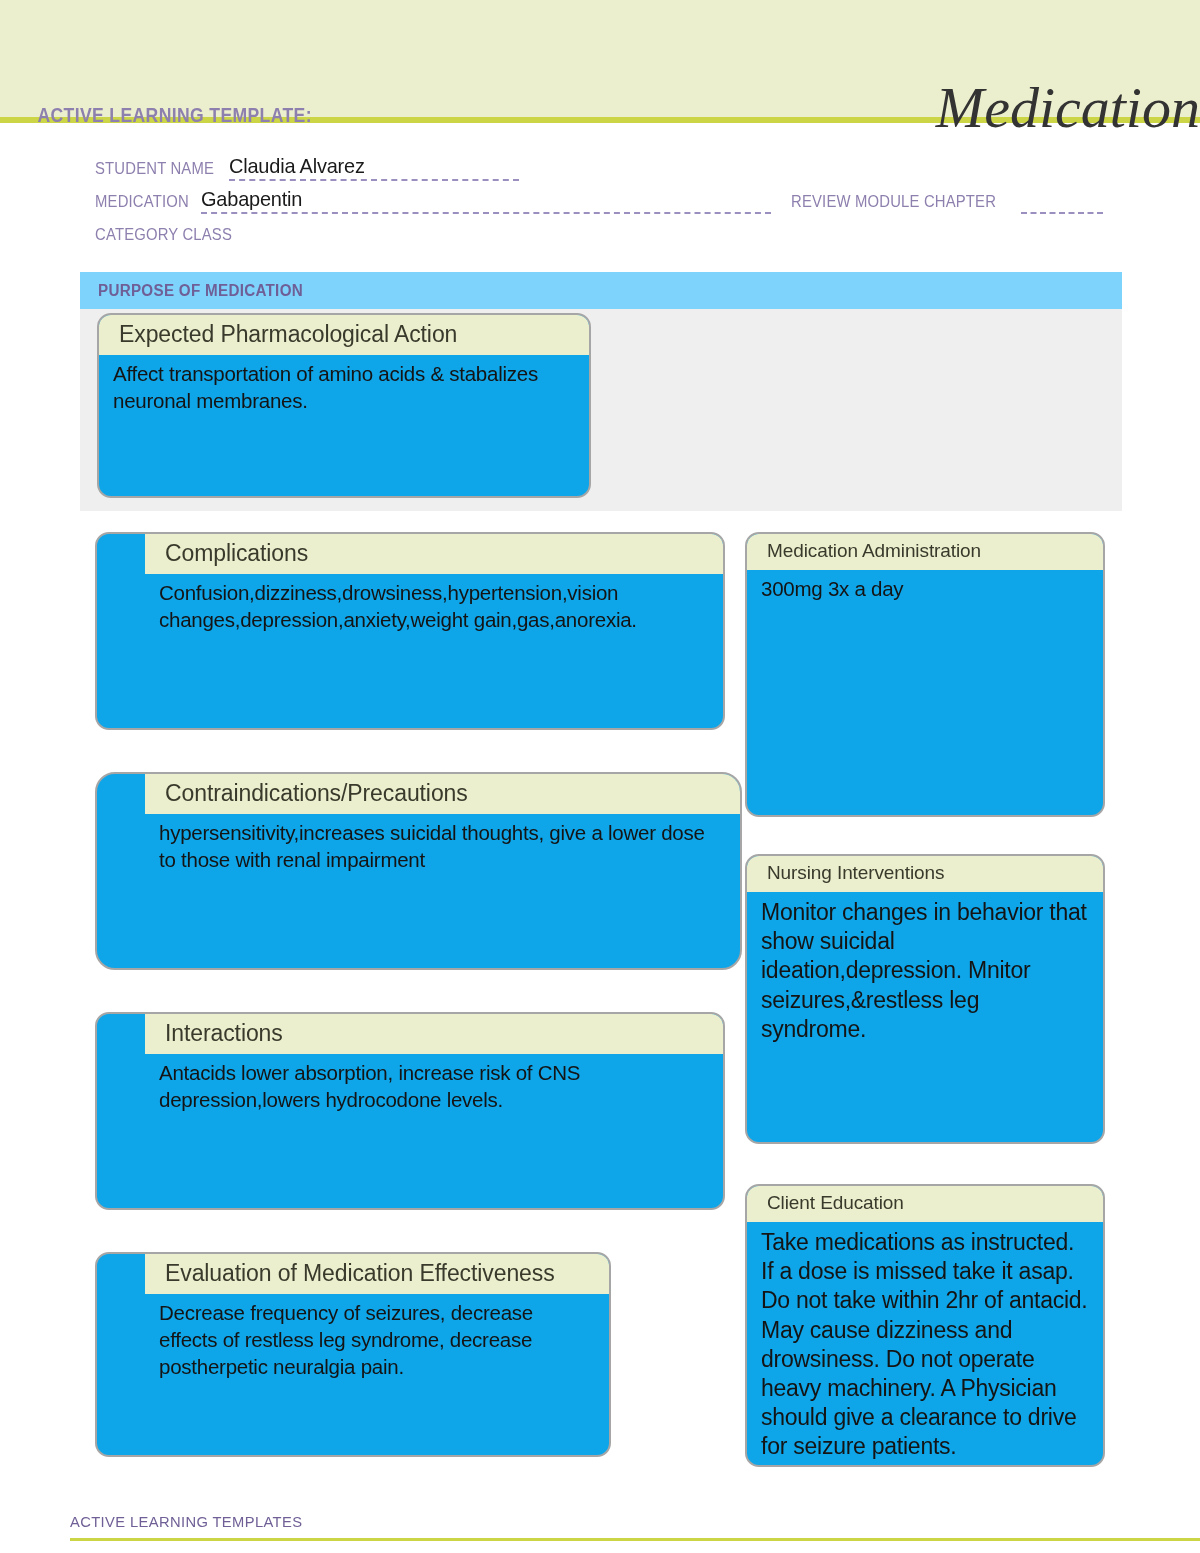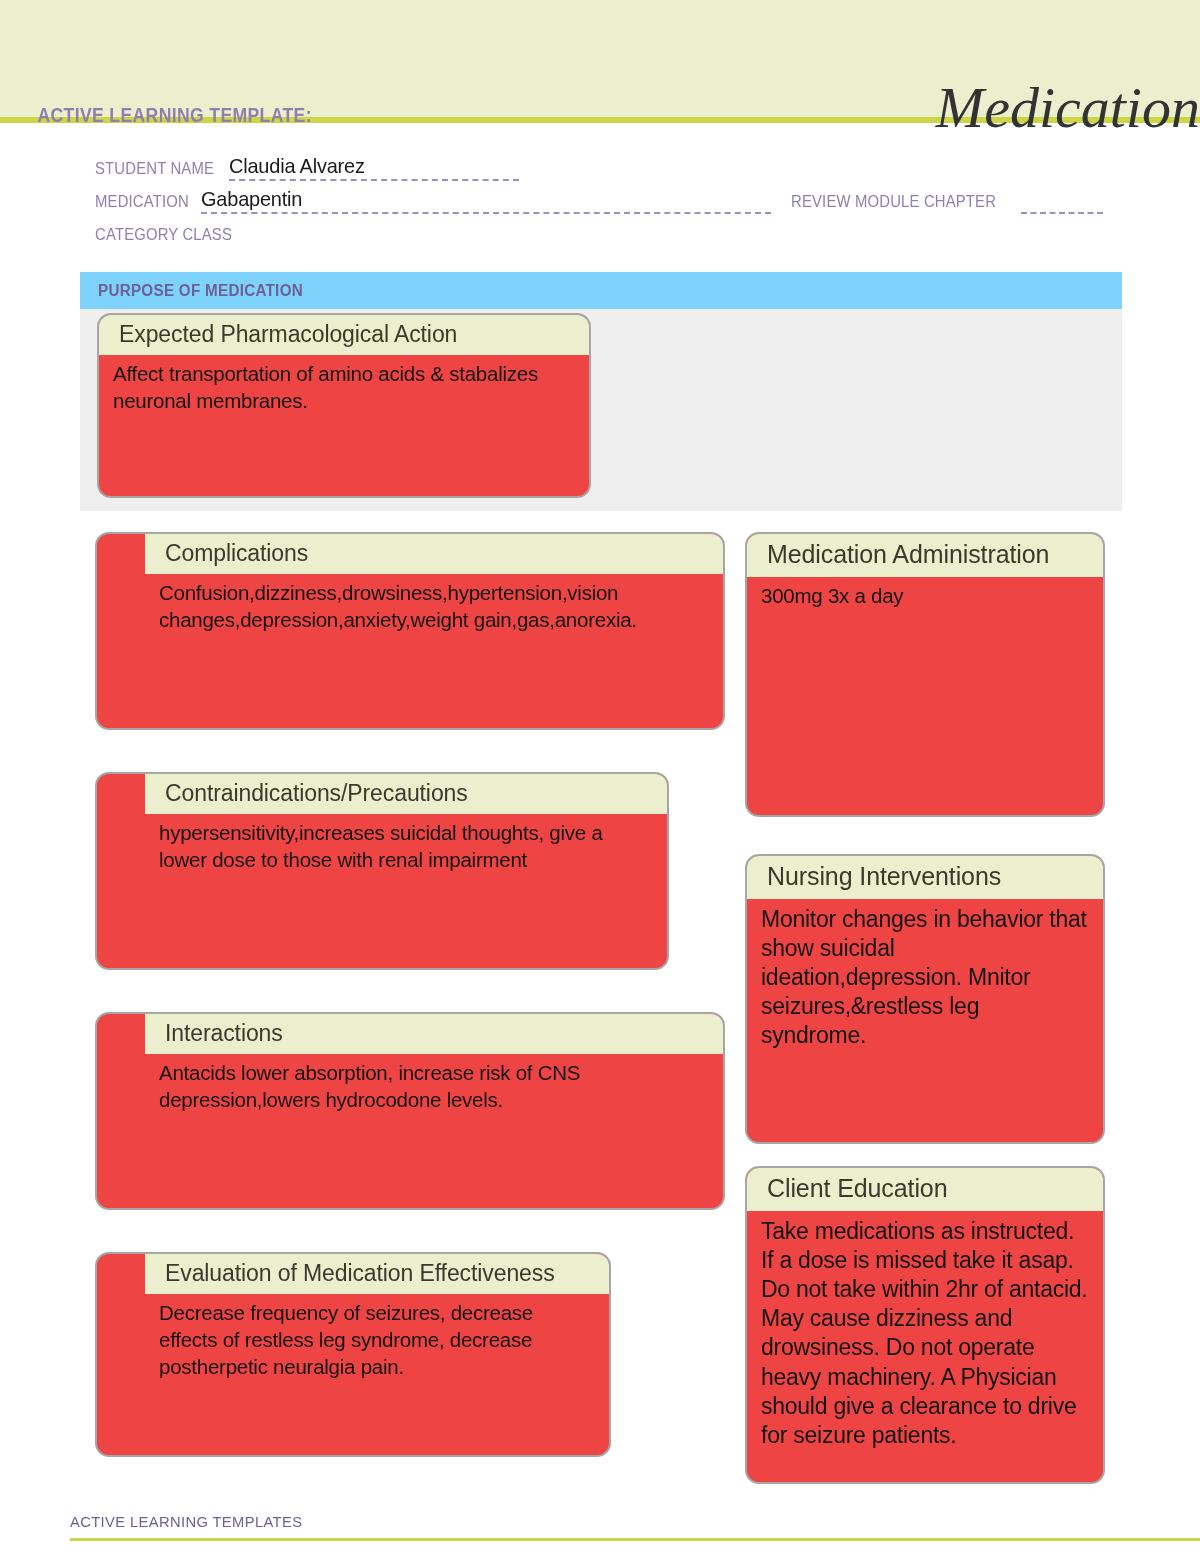--- a/index.html
+++ b/index.html
@@ -137,21 +137,21 @@
   .purpose-cards {
     position: absolute;
     left: 17px; top: 41px;
     width: 1008px;
     display: flex;
     gap: 20px;
   }
 
   
   .card {
-    background: #ef4444;
+    background: #0ea5e9;
     border: 2px solid #a6a6a6;
     border-radius: 14px;
     box-sizing: border-box;
     overflow: hidden;
     position: relative;
   }
   .card-head {
     background: #ecefcd;
     padding: 7px 0 8px 20px;
     font-size: 23px;
@@ -174,46 +174,46 @@
   .card-tu  { width: 494px; height: 185px; }
 
   
   .col-left {
     position: absolute;
     left: 95px; top: 532px;
     width: 630px;
   }
   .col-left .card { margin-bottom: 42px; padding-left: 48px; }
   .card-comp  { width: 630px; height: 198px; }
-  .card-contra{ width: 574px; height: 198px; }
+  .card-contra{ width: 647px; height: 198px; border-radius: 20px; }
   .card-inter { width: 630px; height: 198px; }
   .card-eval  { width: 516px; height: 205px; margin-bottom: 0 !important; }
 
   
   .col-right {
     position: absolute;
     left: 745px; top: 532px;
     width: 360px;
   }
   .card-medadmin { width: 360px; height: 285px; }
   .card-nursing  { width: 360px; height: 290px; margin-top: 37px; }
-  .card-client   { width: 360px; height: 318px; margin-top: 22px; }
+  .card-client   { width: 360px; height: 283px; margin-top: 40px; }
   .connector {
     position: absolute;
     left: 178px;
     top: 822px;
     width: 11px;
     height: 32px;
     background: #a6a6a6;
     z-index: 0;
   }
   .card-client .card-body,
   .card-nursing .card-body { font-size: 23px; line-height: 1.27; }
   .card-medadmin .card-body { font-size: 20.5px; }
-  .card-right-head { font-size: 25px; padding-left: 20px; }
+  .card-right-head { font-size: 19px; padding-left: 20px; }
 
   
   .footer {
     position: absolute;
     left: 70px; top: 1513px;
     width: 1130px;
   }
   .footer-text {
     font-size: 15.5px;
     color: #6f5f96;

